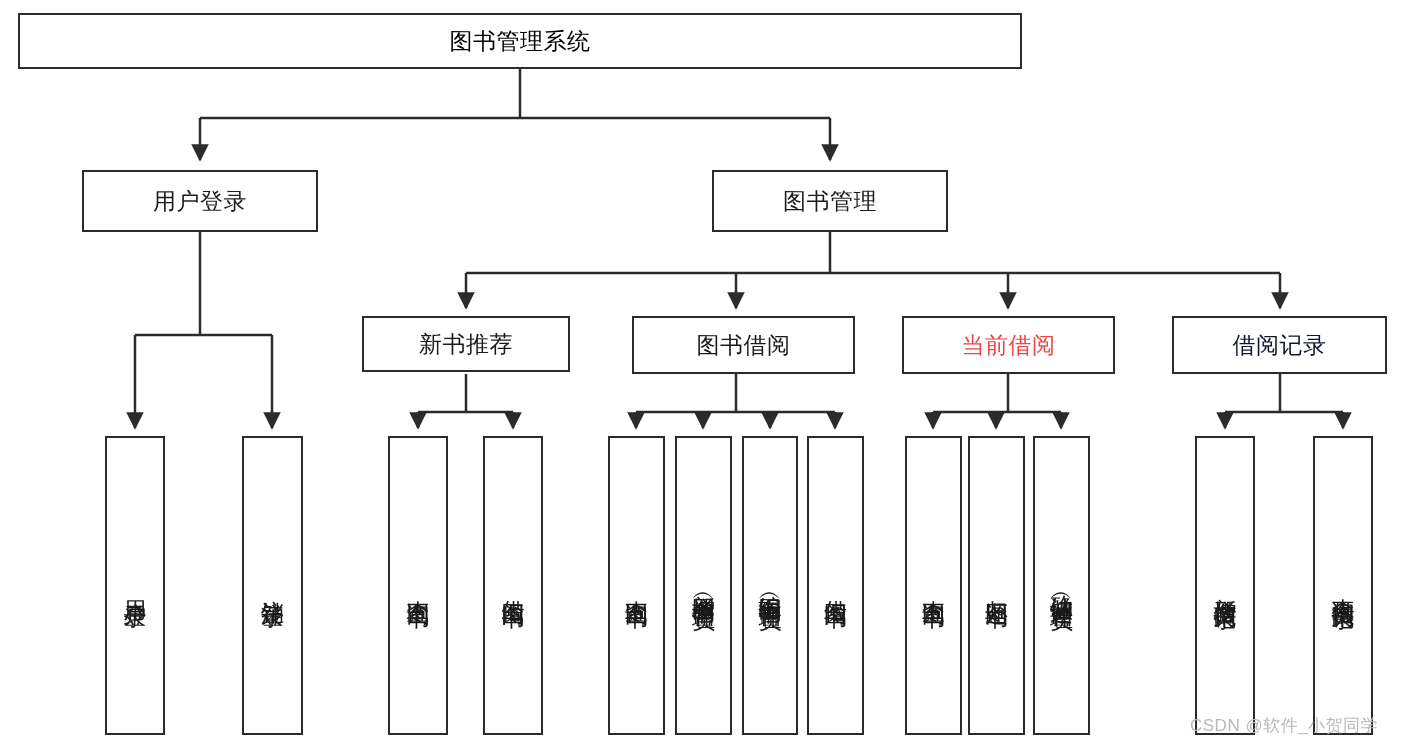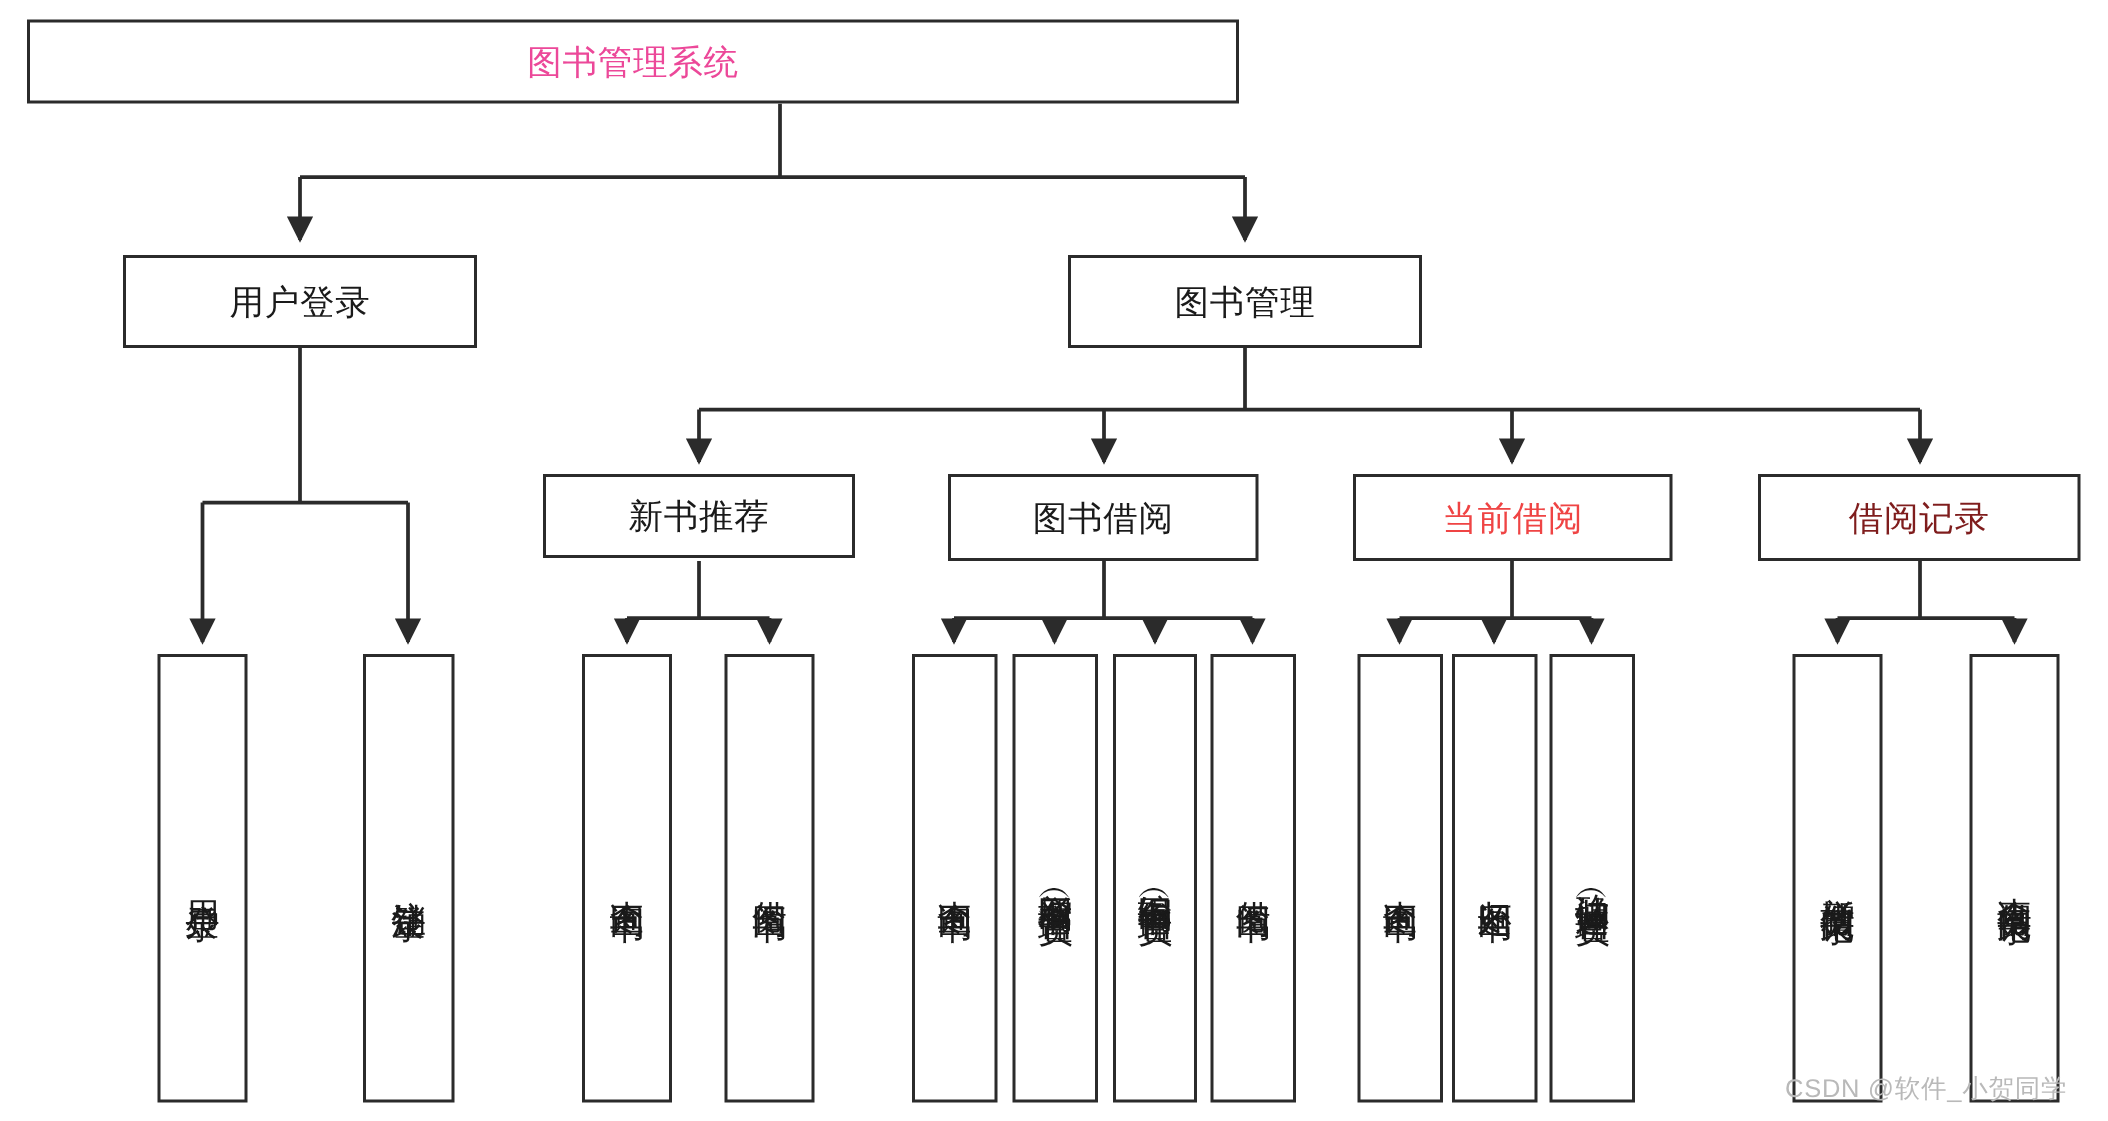--- a/index.html
+++ b/index.html
@@ -110,41 +110,41 @@
       <path d="M 996 412 L 996 428" marker-end="url(#arrow)"></path>
       <path d="M 1061 412 L 1061 428" marker-end="url(#arrow)"></path>
 
       <path d="M 1280 374 L 1280 412"></path>
       <path d="M 1225 412 L 1343 412"></path>
       <path d="M 1225 412 L 1225 428" marker-end="url(#arrow)"></path>
       <path d="M 1343 412 L 1343 428" marker-end="url(#arrow)"></path>
     </g>
   </svg>
 
-  <div class="node horizontal" style="left: 18px; top: 13px; width: 808px; height: 56px; border-color: rgb(43, 43, 43); background: rgb(255, 255, 255); color: #ec4899;">
+  <div class="node horizontal" style="left: 18px; top: 13px; width: 1004px; height: 56px; border-color: rgb(43, 43, 43); background: rgb(255, 255, 255); color: #000000;">
     <span class="label">图书管理系统</span>
   </div>
 
   <div class="node horizontal" style="left: 82px; top: 170px; width: 236px; height: 62px; border-color: rgb(43, 43, 43); background: rgb(255, 255, 255); color: rgb(26, 26, 26);">
     <span class="label">用户登录</span>
   </div>
   <div class="node horizontal" style="left: 712px; top: 170px; width: 236px; height: 62px; border-color: rgb(43, 43, 43); background: rgb(255, 255, 255); color: rgb(26, 26, 26); align-items: center;">
     <span class="label">图书管理</span>
   </div>
 
   <div class="node horizontal" style="left: 362px; top: 316px; width: 208px; height: 56px; border-color: rgb(43, 43, 43); background: rgb(255, 255, 255); color: rgb(26, 26, 26);">
     <span class="label">新书推荐</span>
   </div>
-  <div class="node horizontal" style="left: 632px; top: 316px; width: 207px; height: 58px; border-color: rgb(43, 43, 43); background: rgb(255, 255, 255); color: rgb(26, 26, 26);">
+  <div class="node horizontal" style="left: 632px; top: 316px; width: 223px; height: 58px; border-color: rgb(43, 43, 43); background: rgb(255, 255, 255); color: rgb(26, 26, 26);">
     <span class="label">图书借阅</span>
   </div>
   <div class="node horizontal" style="left: 902px; top: 316px; width: 213px; height: 58px; border-color: rgb(43, 43, 43); background: rgb(255, 255, 255); color: #ef4444;">
     <span class="label">当前借阅</span>
   </div>
-  <div class="node horizontal" style="left: 1172px; top: 316px; width: 215px; height: 58px; border-color: rgb(43, 43, 43); background: rgb(255, 255, 255); color: #7f1d1d;">
+  <div class="node horizontal" style="left: 1172px; top: 316px; width: 215px; height: 58px; border-color: rgb(43, 43, 43); background: rgb(255, 255, 255); color: #0f172a;">
     <span class="label">借阅记录</span>
   </div>
 
   <div class="node vertical" style="left: 105px; top: 436px; width: 60px; height: 299px; border-color: rgb(43, 43, 43); background: rgb(255, 255, 255); color: rgb(26, 26, 26);">
     <span class="label">用户登录</span>
   </div>
   <div class="node vertical" style="left: 242px; top: 436px; width: 61px; height: 299px; border-color: rgb(43, 43, 43); background: rgb(255, 255, 255); color: rgb(26, 26, 26);">
     <span class="label">注销登录</span>
   </div>
   <div class="node vertical" style="left: 388px; top: 436px; width: 60px; height: 299px; border-color: rgb(43, 43, 43); background: rgb(255, 255, 255); color: rgb(26, 26, 26);">

